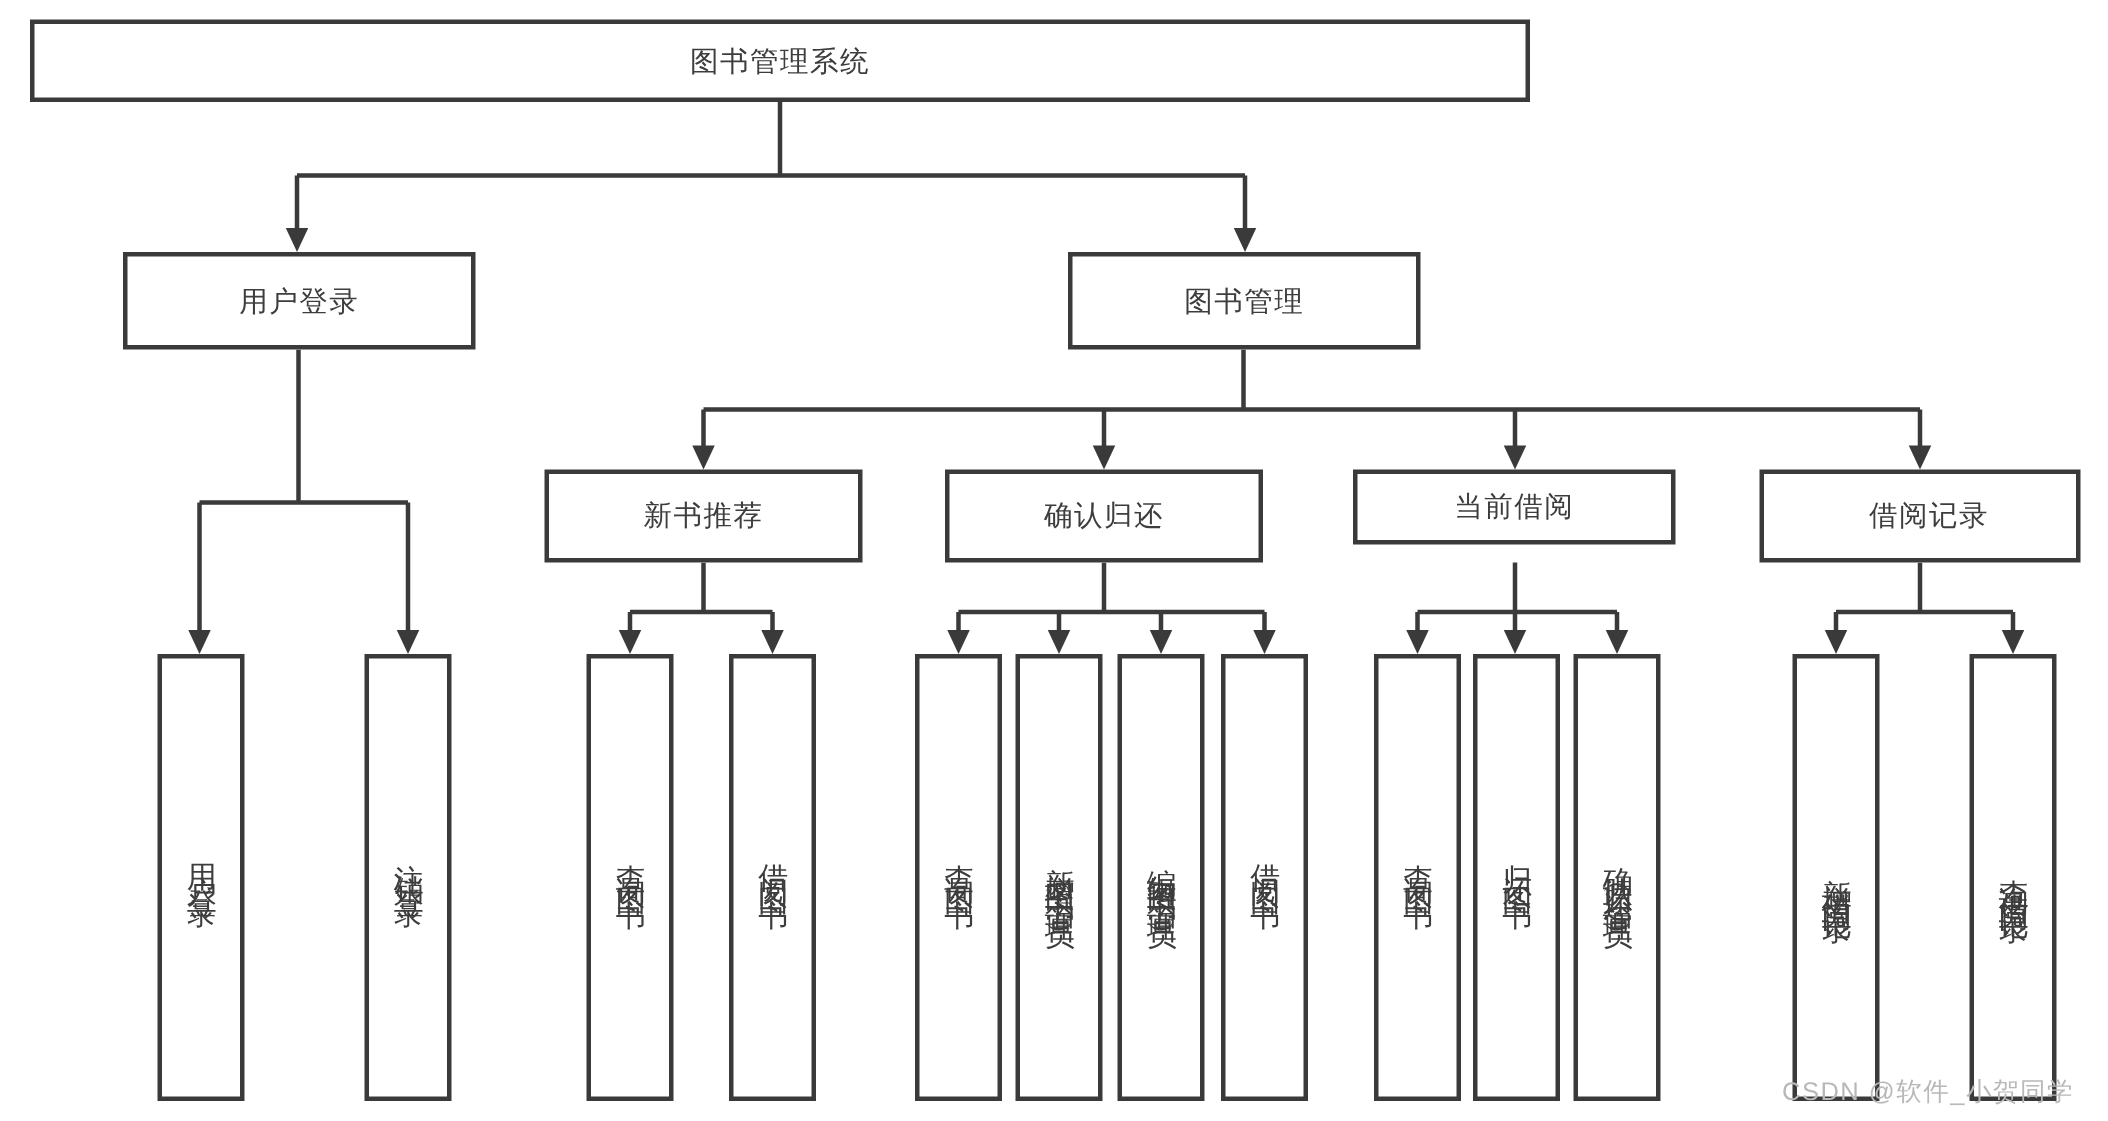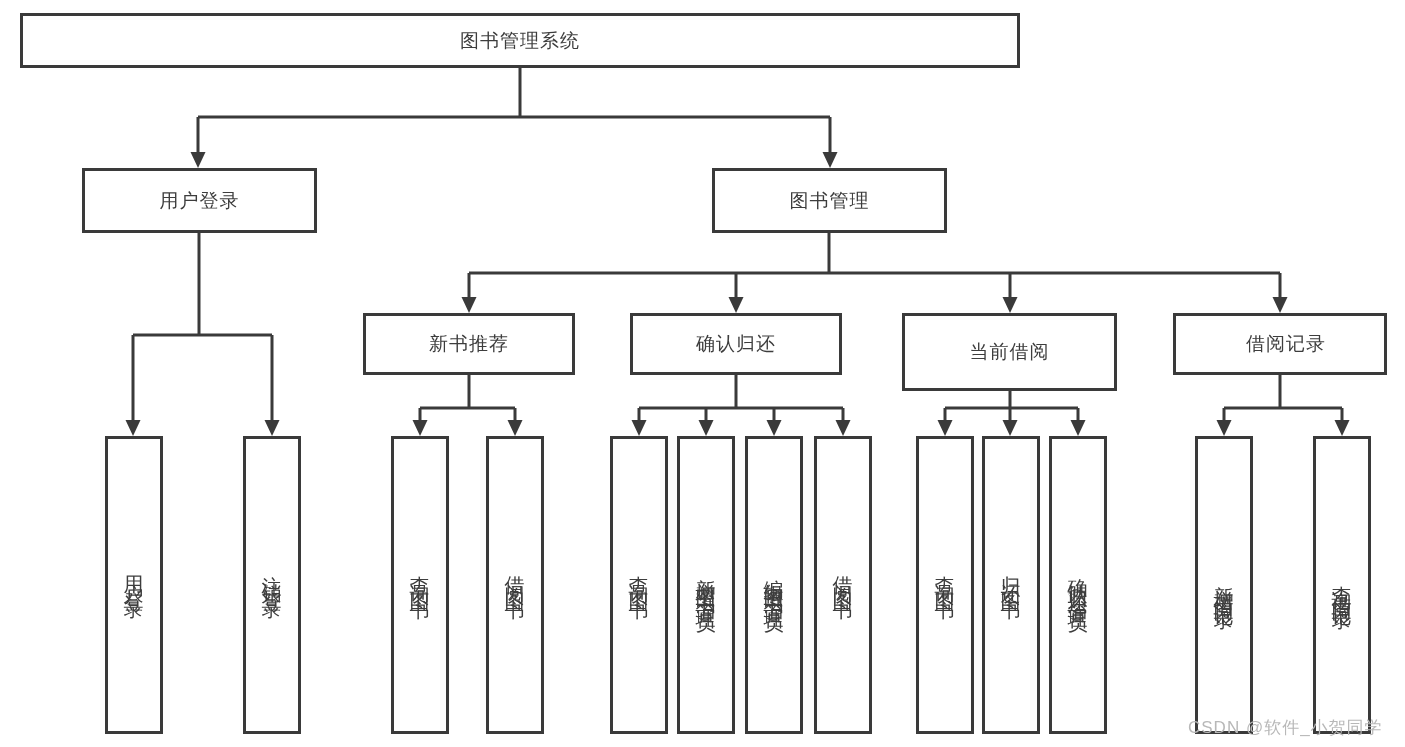--- a/index.html
+++ b/index.html
@@ -119,21 +119,21 @@
   <div class="node hbox" style="left:363px; top:313px; width:212px; height:62px;">
     <span>新书推荐</span>
   </div>
 
   <div class="node hbox" style="left:712px; top:168px; width:235px; height:65px;">
     <span>图书管理</span>
   </div>
   <div class="node hbox" style="left:630px; top:313px; width:212px; height:62px;">
     <span>确认归还</span>
   </div>
-  <div class="node hbox" style="left:902px; top:313px; width:215px; height:78px;">
+  <div class="node hbox" style="left:902px; top:313px; width:215px; height:50px;">
     <span>当前借阅</span>
   </div>
   <div class="node hbox" style="left:1173px; top:313px; width:214px; height:62px;padding-left:12px;">
     <span>借阅记录</span>
   </div>
 
   <div class="node vbox" style="left:105px;">
     <span class="vtext">用户登录</span>
   </div>
   <div class="node vbox" style="left:243px;">

